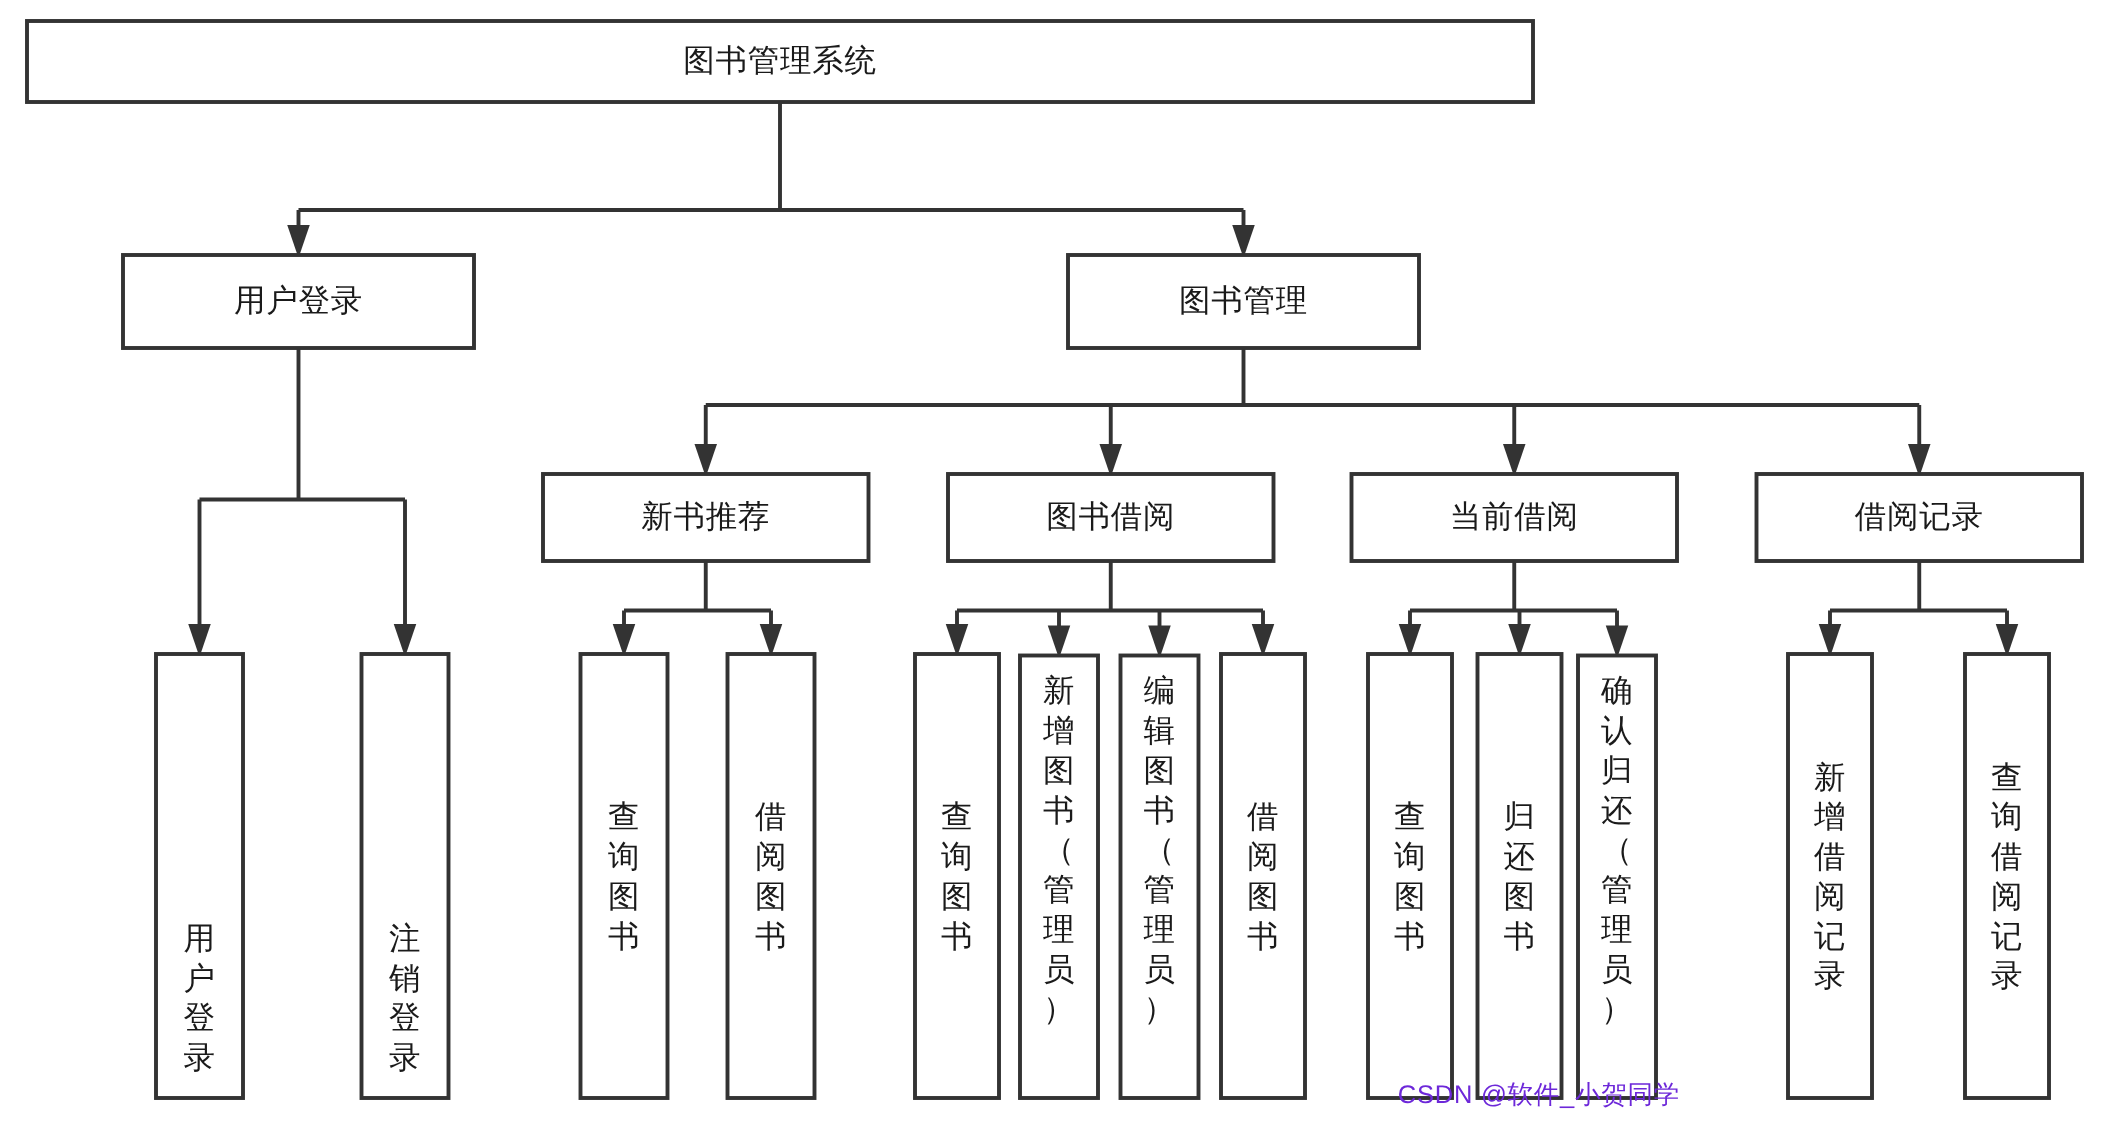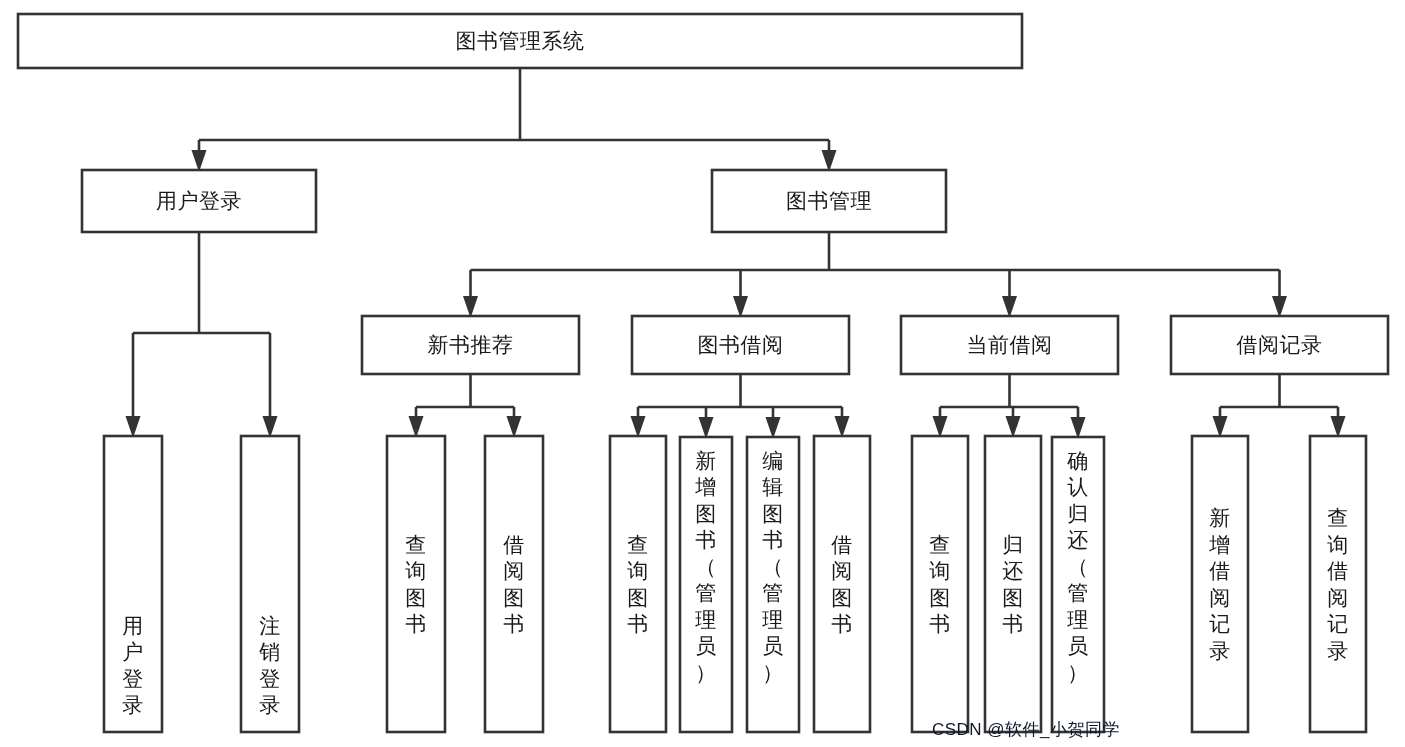--- a/index.html
+++ b/index.html
@@ -20,21 +20,21 @@
     letter-spacing:0.5px;
   }
   .node-label-v{
     font-family:"Liberation Sans","DejaVu Sans",sans-serif;
     font-size:21px;fill:#1a1a1a;text-anchor:middle;
     letter-spacing:0.5px;
   }
   .watermark{
     position:absolute;right:12px;bottom:6px;
     font-family:"Liberation Sans","DejaVu Sans",sans-serif;
-    font-size:17px;color:#0f172a;white-space:nowrap;
+    font-size:17px;color:#6d28d9;white-space:nowrap;
     letter-spacing:0.5px;pointer-events:none;
   }
 </style>
 </head>
 <body>
 
 <div id="diagram-root">
   <svg class="diagram-canvas" viewBox="0 0 1405 747">
     <g id="edges-layer">
         <g>

